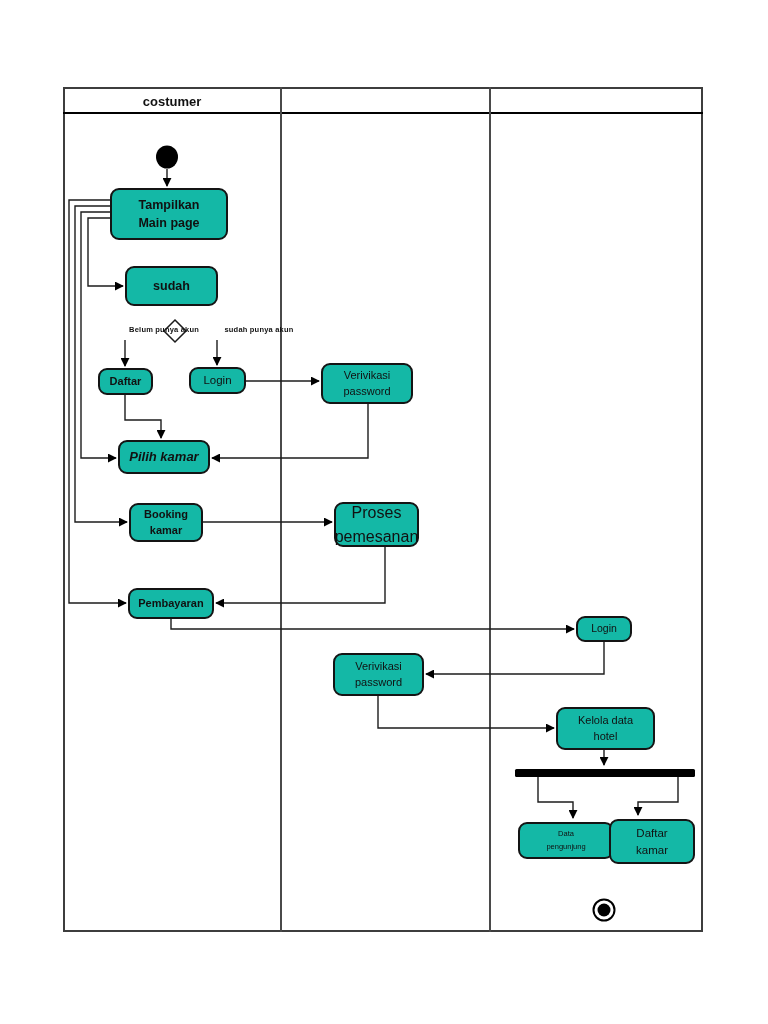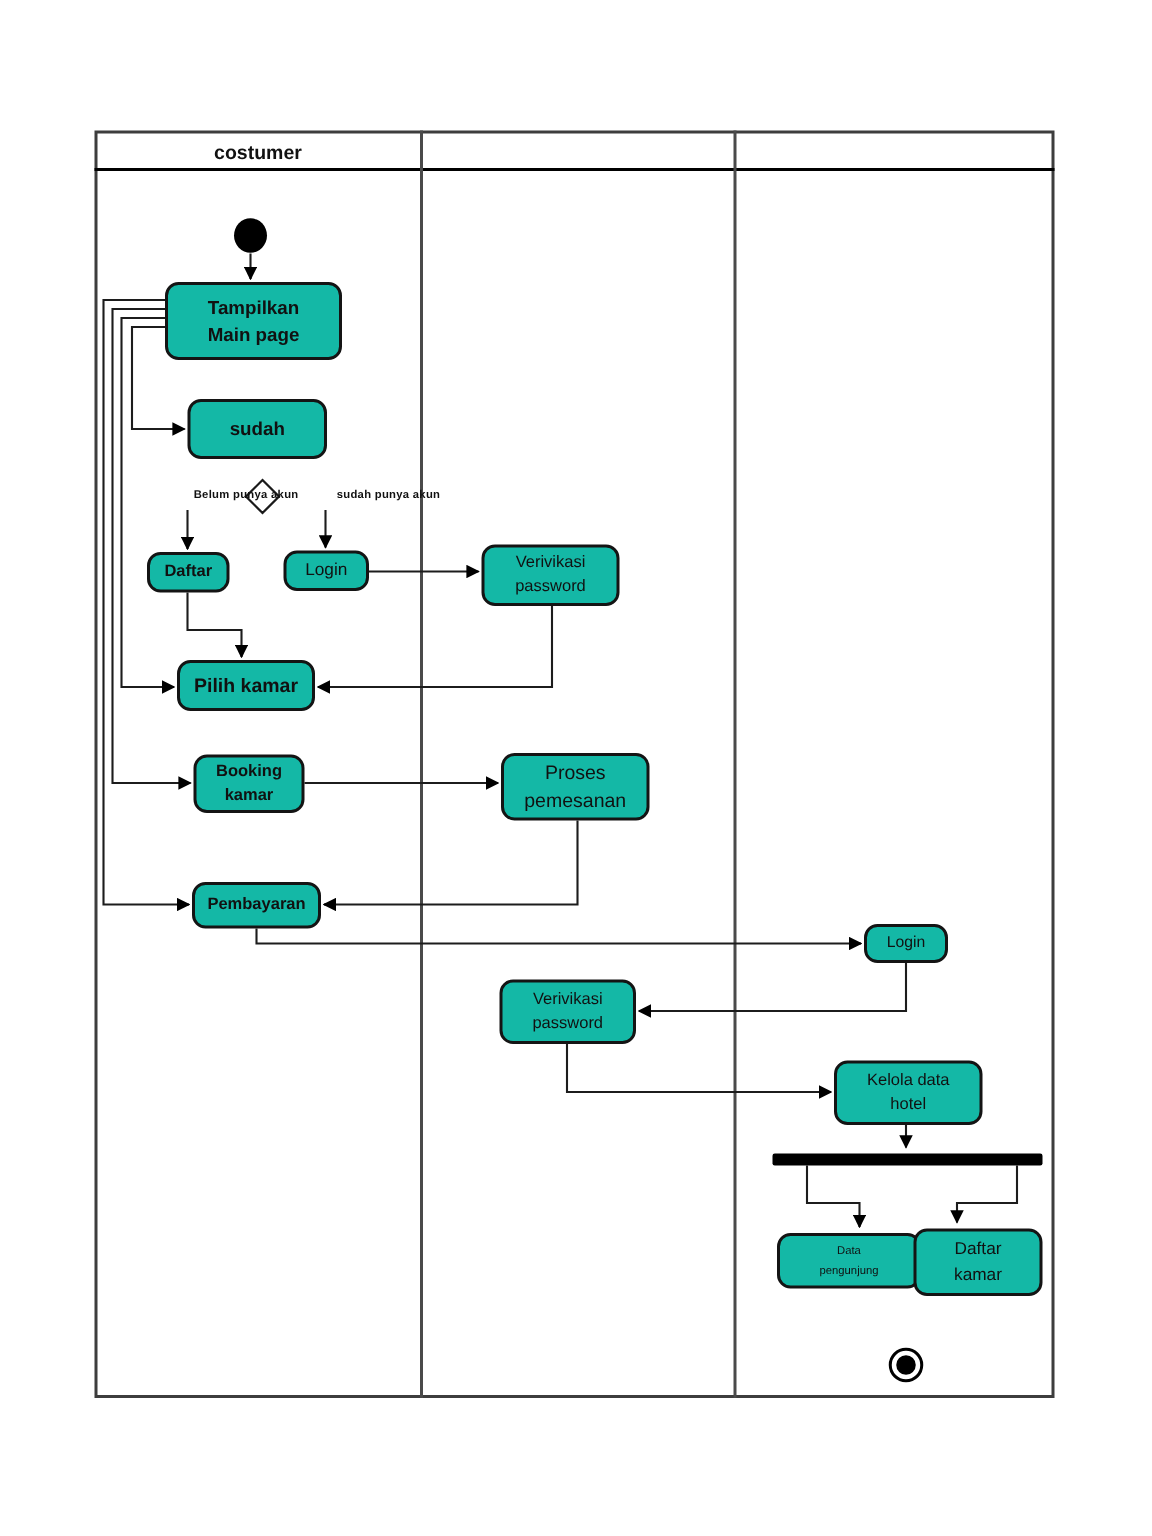--- a/index.html
+++ b/index.html
@@ -63,24 +63,24 @@
   <div class="guard" style="left:88px;top:325px;width:75px;text-align:right;">Belum punya akun</div>
   <div class="guard" style="left:187px;top:325px;width:72px;text-align:center;">sudah punya akun</div>
 
   <div class="node" style="left:110px;top:188px;width:118px;height:52px;font-size:12.5px;font-weight:700;">Tampilkan
 Main page</div>
   <div class="node" style="left:125px;top:266px;width:93px;height:40px;font-size:12.5px;font-weight:700;">sudah</div>
   <div class="node" style="left:98px;top:368px;width:55px;height:27px;font-size:11px;font-weight:700;">Daftar</div>
   <div class="node" style="left:189px;top:367px;width:57px;height:27px;font-size:11.5px;font-weight:400;">Login</div>
   <div class="node" style="left:321px;top:363px;width:92px;height:41px;font-size:11px;font-weight:400;">Verivikasi
 password</div>
-  <div class="node" style="left:118px;top:440px;width:92px;height:34px;font-size:13px;font-weight:700;">Pilih kamar</div>
+  <div class="node" style="left:118px;top:440px;width:92px;height:34px;font-size:13px;font-weight:700;font-style:italic;">Pilih kamar</div>
   <div class="node" style="left:129px;top:503px;width:74px;height:39px;font-size:11px;font-weight:700;">Booking
 kamar</div>
-  <div class="node" style="left:334px;top:502px;width:99px;height:45px;font-size:13px;font-weight:400;">Proses
+  <div class="node" style="left:334px;top:502px;width:85px;height:45px;font-size:16px;font-weight:400;">Proses
 pemesanan</div>
   <div class="node" style="left:128px;top:588px;width:86px;height:31px;font-size:11px;font-weight:700;">Pembayaran</div>
   <div class="node" style="left:576px;top:616px;width:56px;height:26px;font-size:10.5px;font-weight:400;">Login</div>
   <div class="node" style="left:333px;top:653px;width:91px;height:43px;font-size:11px;font-weight:400;">Verivikasi
 password</div>
   <div class="node" style="left:556px;top:707px;width:99px;height:43px;font-size:11px;font-weight:400;">Kelola data
 hotel</div>
   <div class="node" style="left:518px;top:822px;width:96px;height:37px;font-size:7.5px;font-weight:400;line-height:1.7;">Data
 pengunjung</div>
   <div class="node" style="left:609px;top:819px;width:86px;height:45px;font-size:11.5px;font-weight:400;">Daftar

